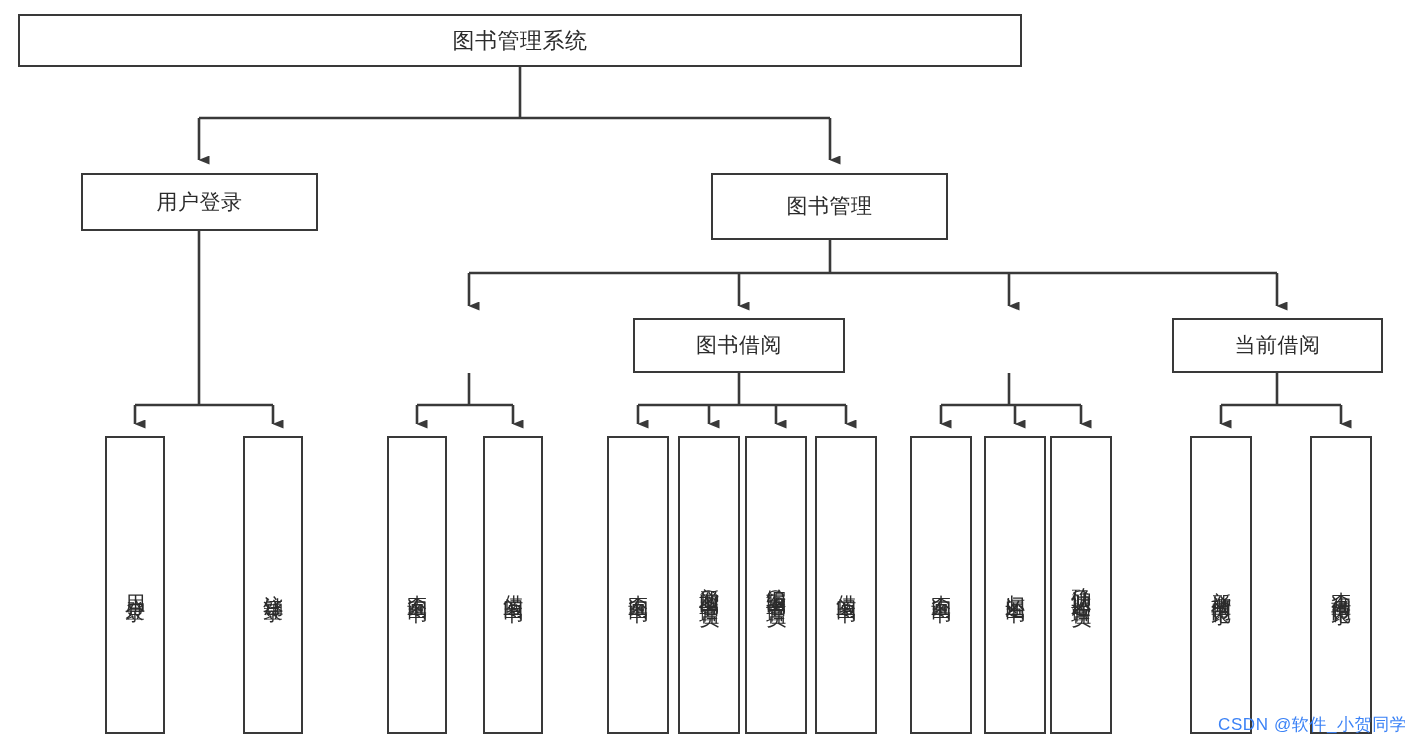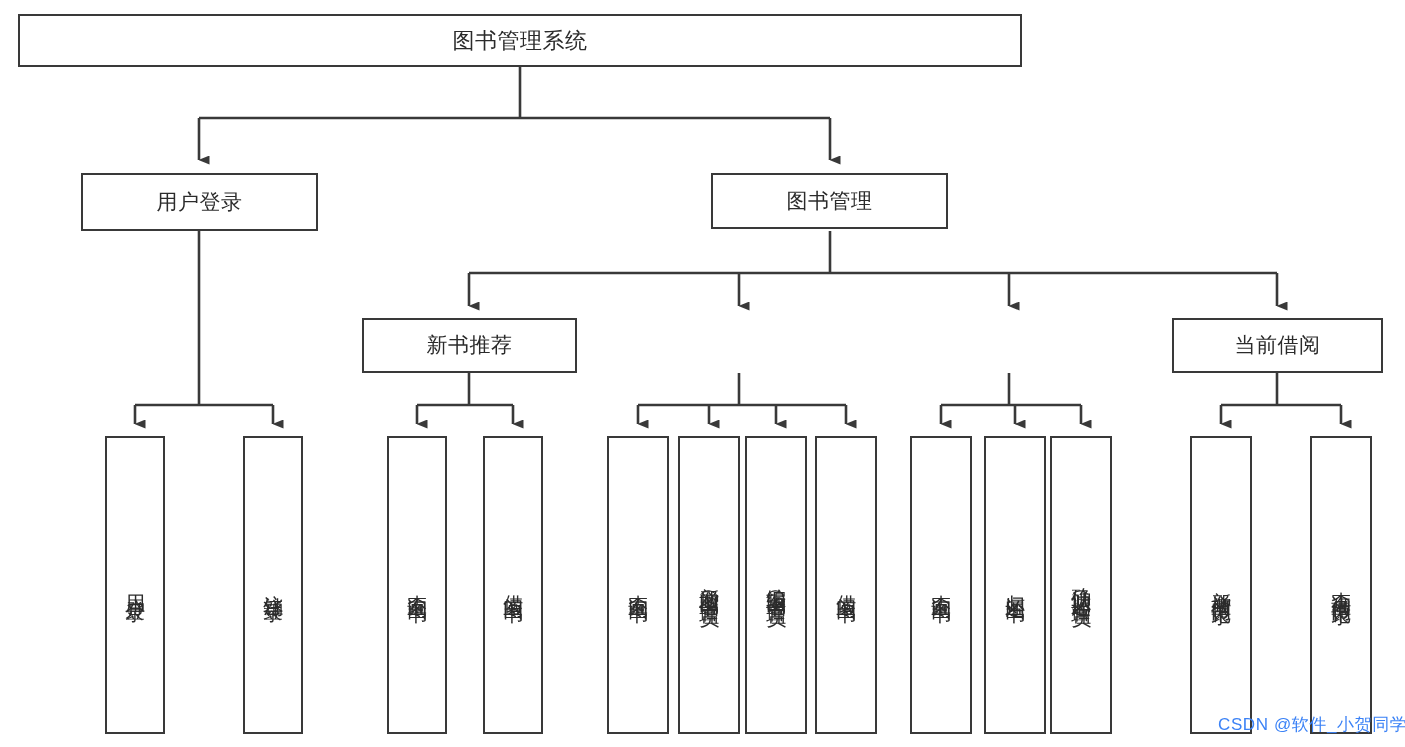--- a/index.html
+++ b/index.html
@@ -116,26 +116,26 @@
     </g>
   </svg>
 
   <div class="node-box root" style="left:18px; top:14px; width:1004px; height:53px;">
     <span class="node-label">图书管理系统</span>
   </div>
 
   <div class="node-box" style="left:81px; top:173px; width:237px; height:58px;">
     <span class="node-label">用户登录</span>
   </div>
-  <div class="node-box" style="left:711px; top:173px; width:237px; height:56px;">
+  <div class="node-box" style="left:711px; top:173px; width:237px; height:67px;">
     <span class="node-label">图书管理</span>
   </div>
 
-  <div class="node-box" style="left:362px; top:318px; width:215px; height:55px;">
-    <span class="node-label">新书推荐</span>
+  <div class="node-box" style="left:633px; top:318px; width:212px; height:55px;">
+    <span class="node-label">图书借阅</span>
   </div>
   <div class="node-box" style="left:1172px; top:318px; width:211px; height:55px;">
     <span class="node-label">当前借阅</span>
   </div>
 
   <div class="node-box vertical" style="left:105px; top:436px; width:60px; height:298px;">
     <span class="node-label">用户登录</span>
   </div>
   <div class="node-box vertical" style="left:243px; top:436px; width:60px; height:298px;">
     <span class="node-label">注销登录</span>

